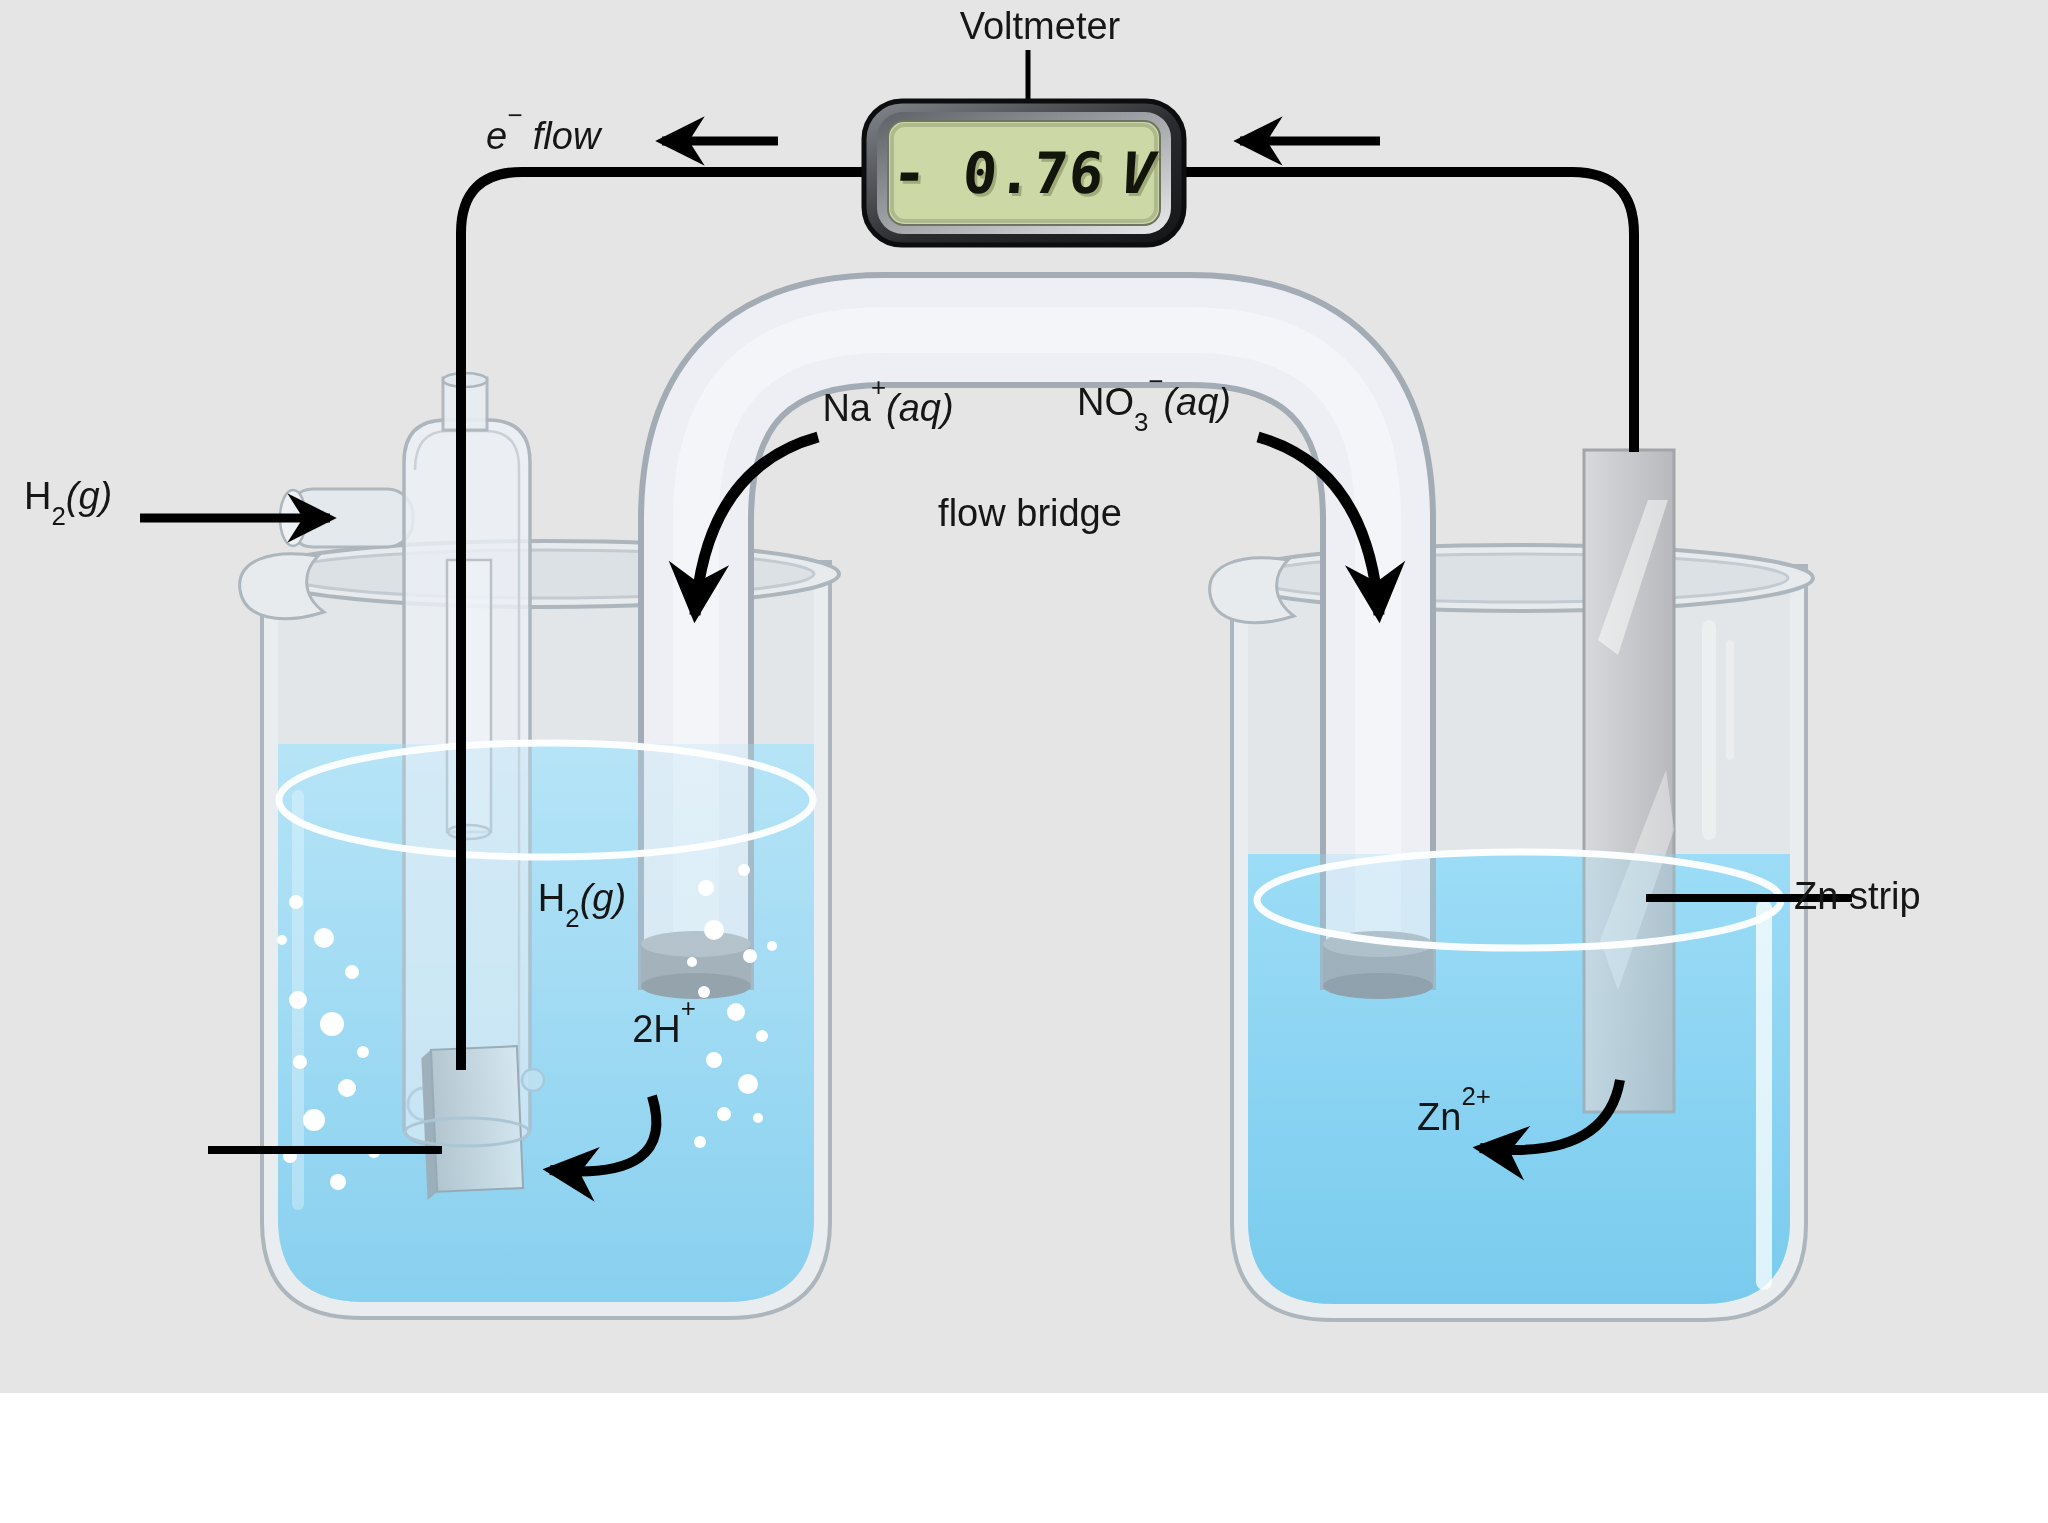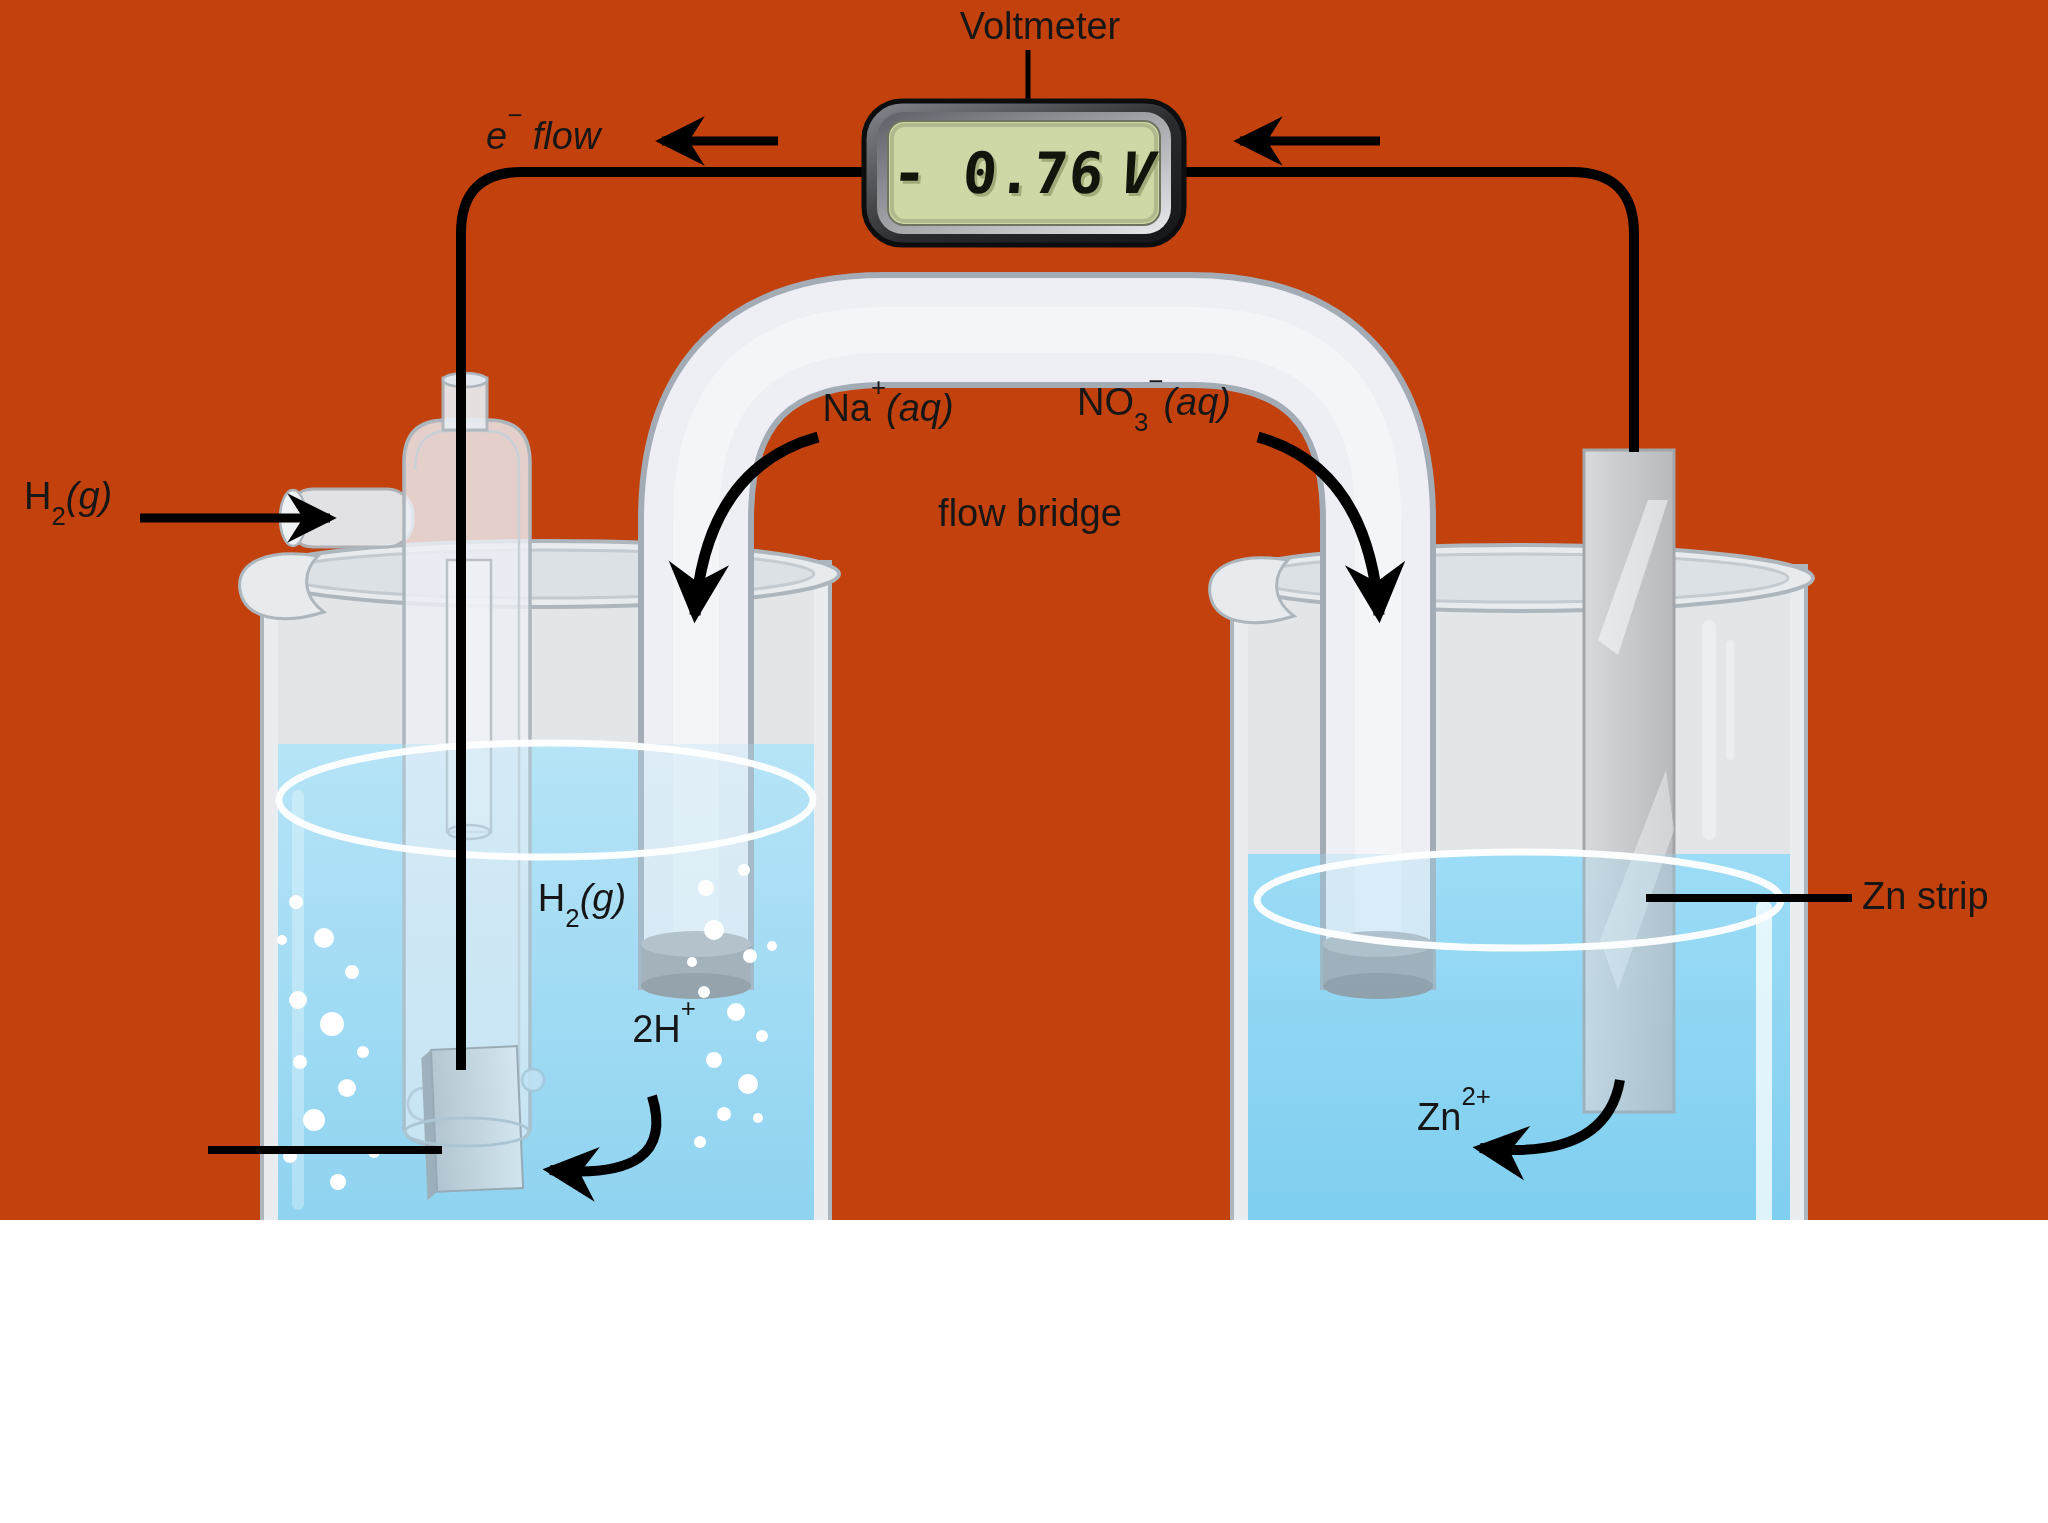--- a/index.html
+++ b/index.html
@@ -1,16 +1,16 @@
 <!DOCTYPE html>
 <html><head>
 <meta charset="utf-8">
 <style>
   html,body{margin:0;padding:0;background:#ffffff;}
-  #stage{position:relative;width:2048px;height:1220px;background:#c2410c;overflow:hidden;
+  #stage{position:relative;width:2048px;height:1393px;background:#e5e5e5;overflow:hidden;
          font-family:"Liberation Sans",sans-serif;color:#161616;}
   #art{position:absolute;left:0;top:0;}
   .lbl{position:absolute;font-size:38px;line-height:1.1;white-space:nowrap;color:#161616;}
   .ctr{transform:translate(-50%,-50%);}
   .lbl sup{font-size:.68em;position:relative;top:-.45em;line-height:0;}
   .lbl sub{font-size:.68em;position:relative;top:.28em;line-height:0;}
   .st{font-style:italic;}
   .multiline span{display:block;line-height:50px;}
   #lcd{position:absolute;left:888px;top:121px;width:272px;height:104px;
        display:flex;align-items:center;justify-content:center;
@@ -205,19 +205,19 @@
 
 <div class="lbl ctr" style="left:582px;top:899px;">
   <span>H</span><sub>2</sub><span class="st">(g)</span>
 </div>
 
 <div class="lbl ctr" style="left:664px;top:1030px;">
   <span>2H</span><sup>+</sup>
 </div>
 
 
-<div class="lbl" style="left:1862px;top:876px;">Zn strip</div>
+<div class="lbl" style="left:1794px;top:876px;">Zn strip</div>
 
 <div class="lbl ctr" style="left:1410px;top:1118px;margin-left:44px;">
   <span>Zn</span><sup>2+</sup>
 </div>
 
 </div>
 
 </body></html>

